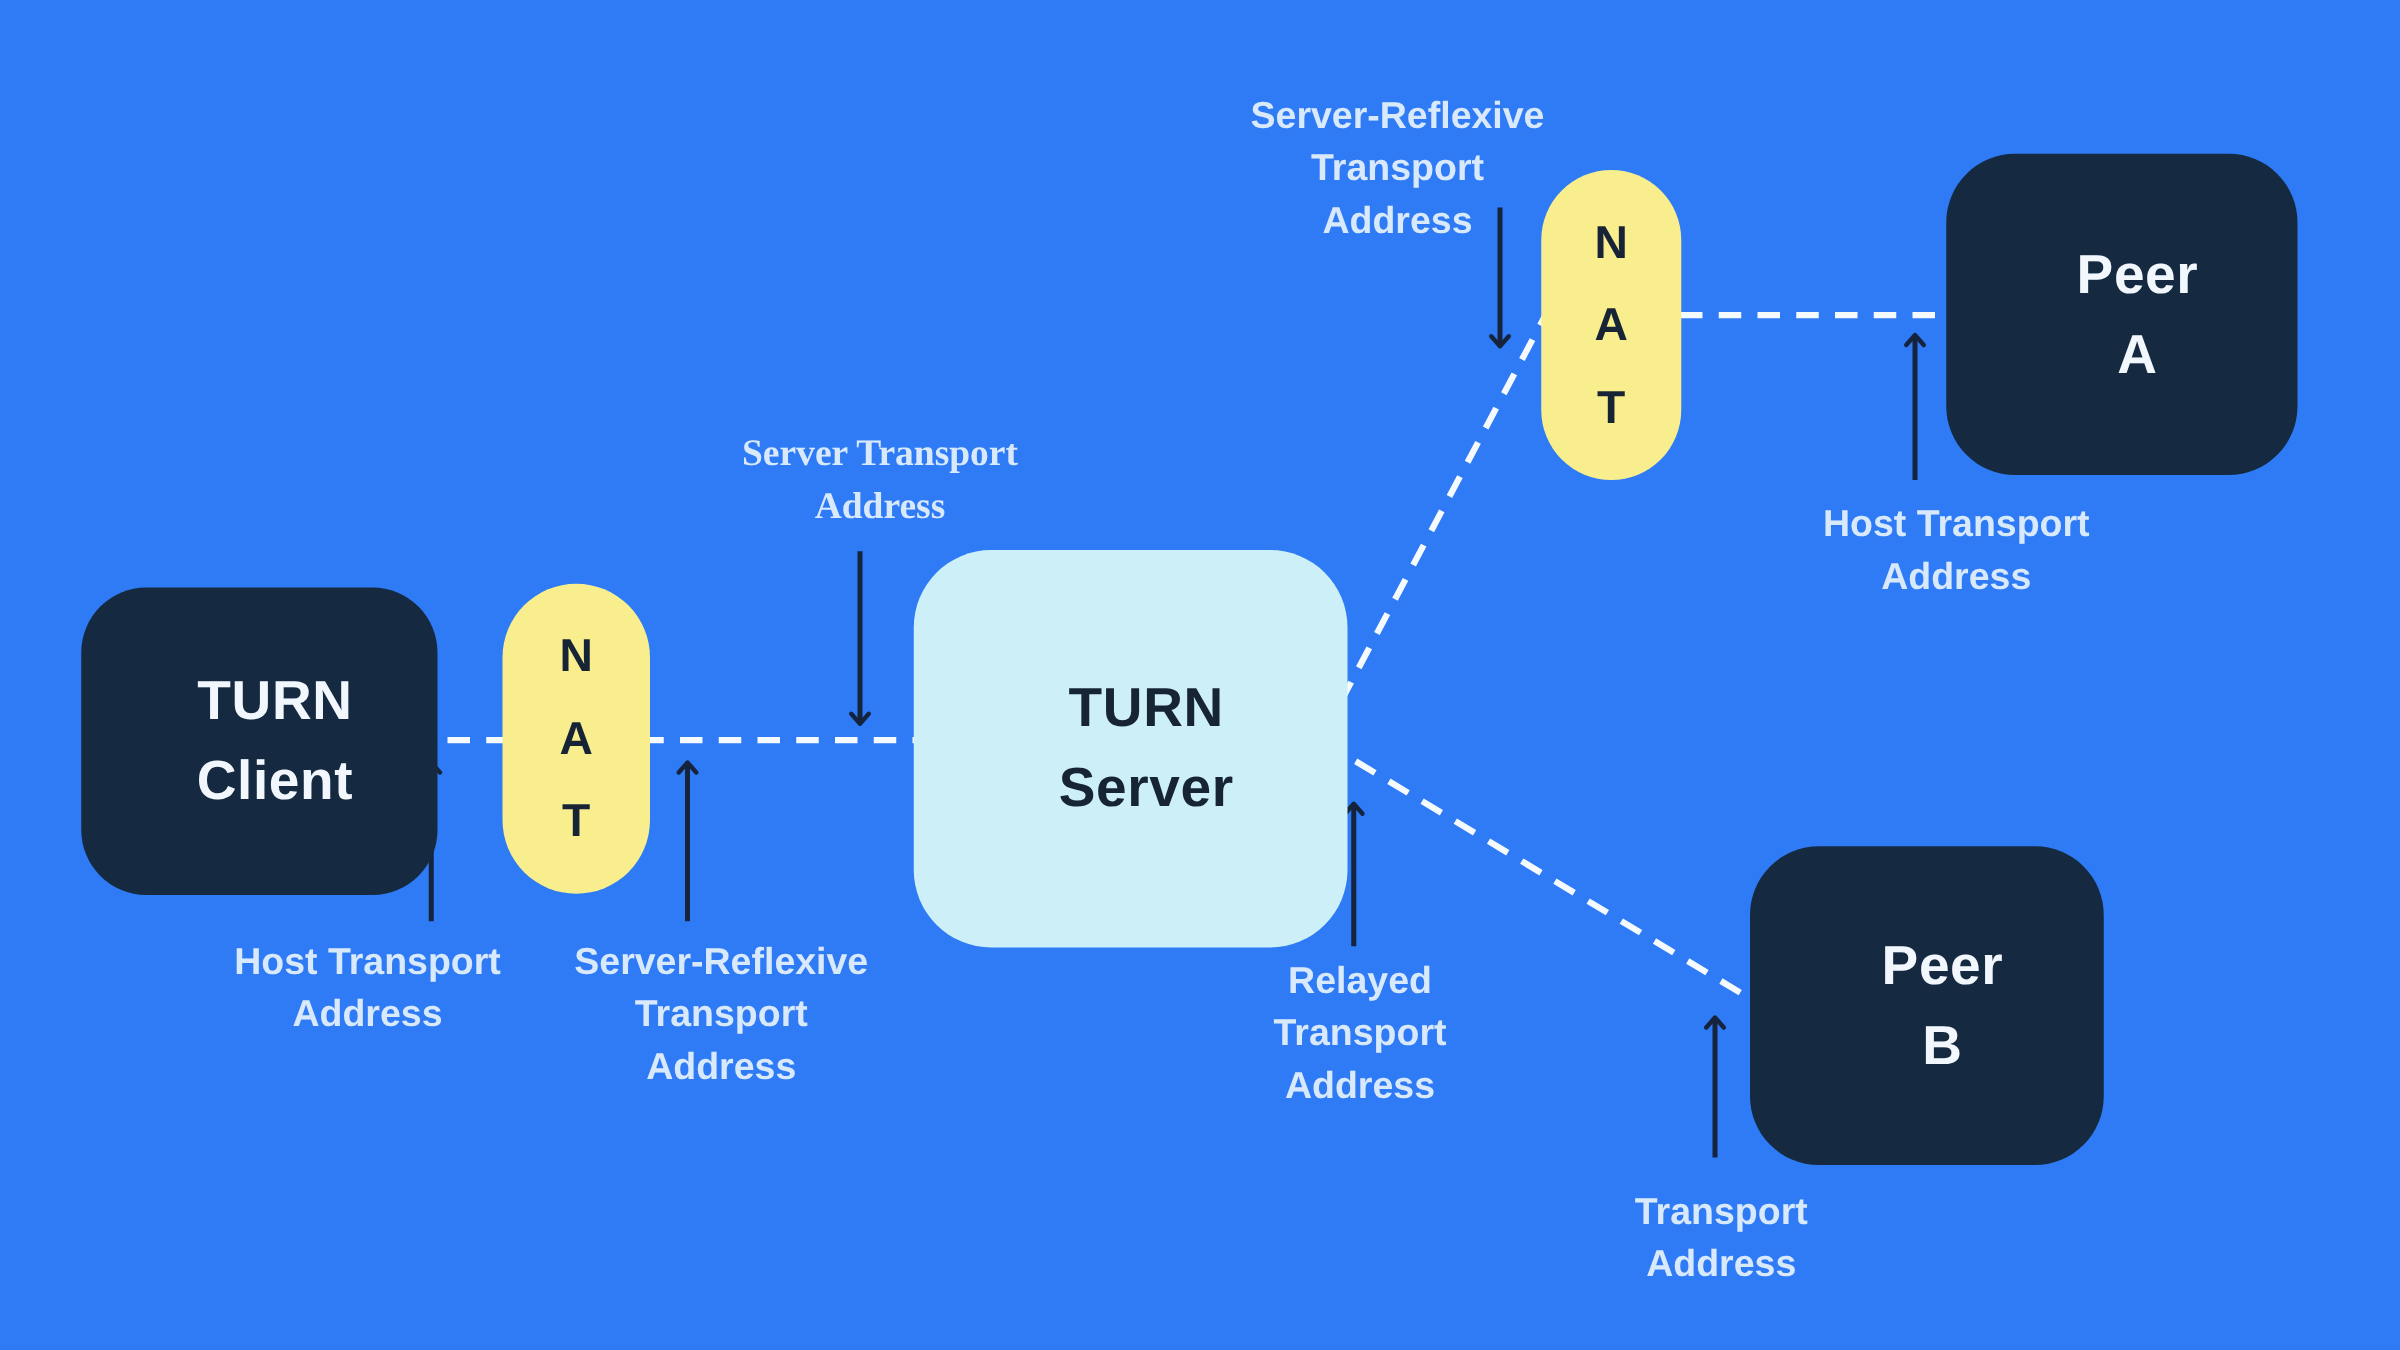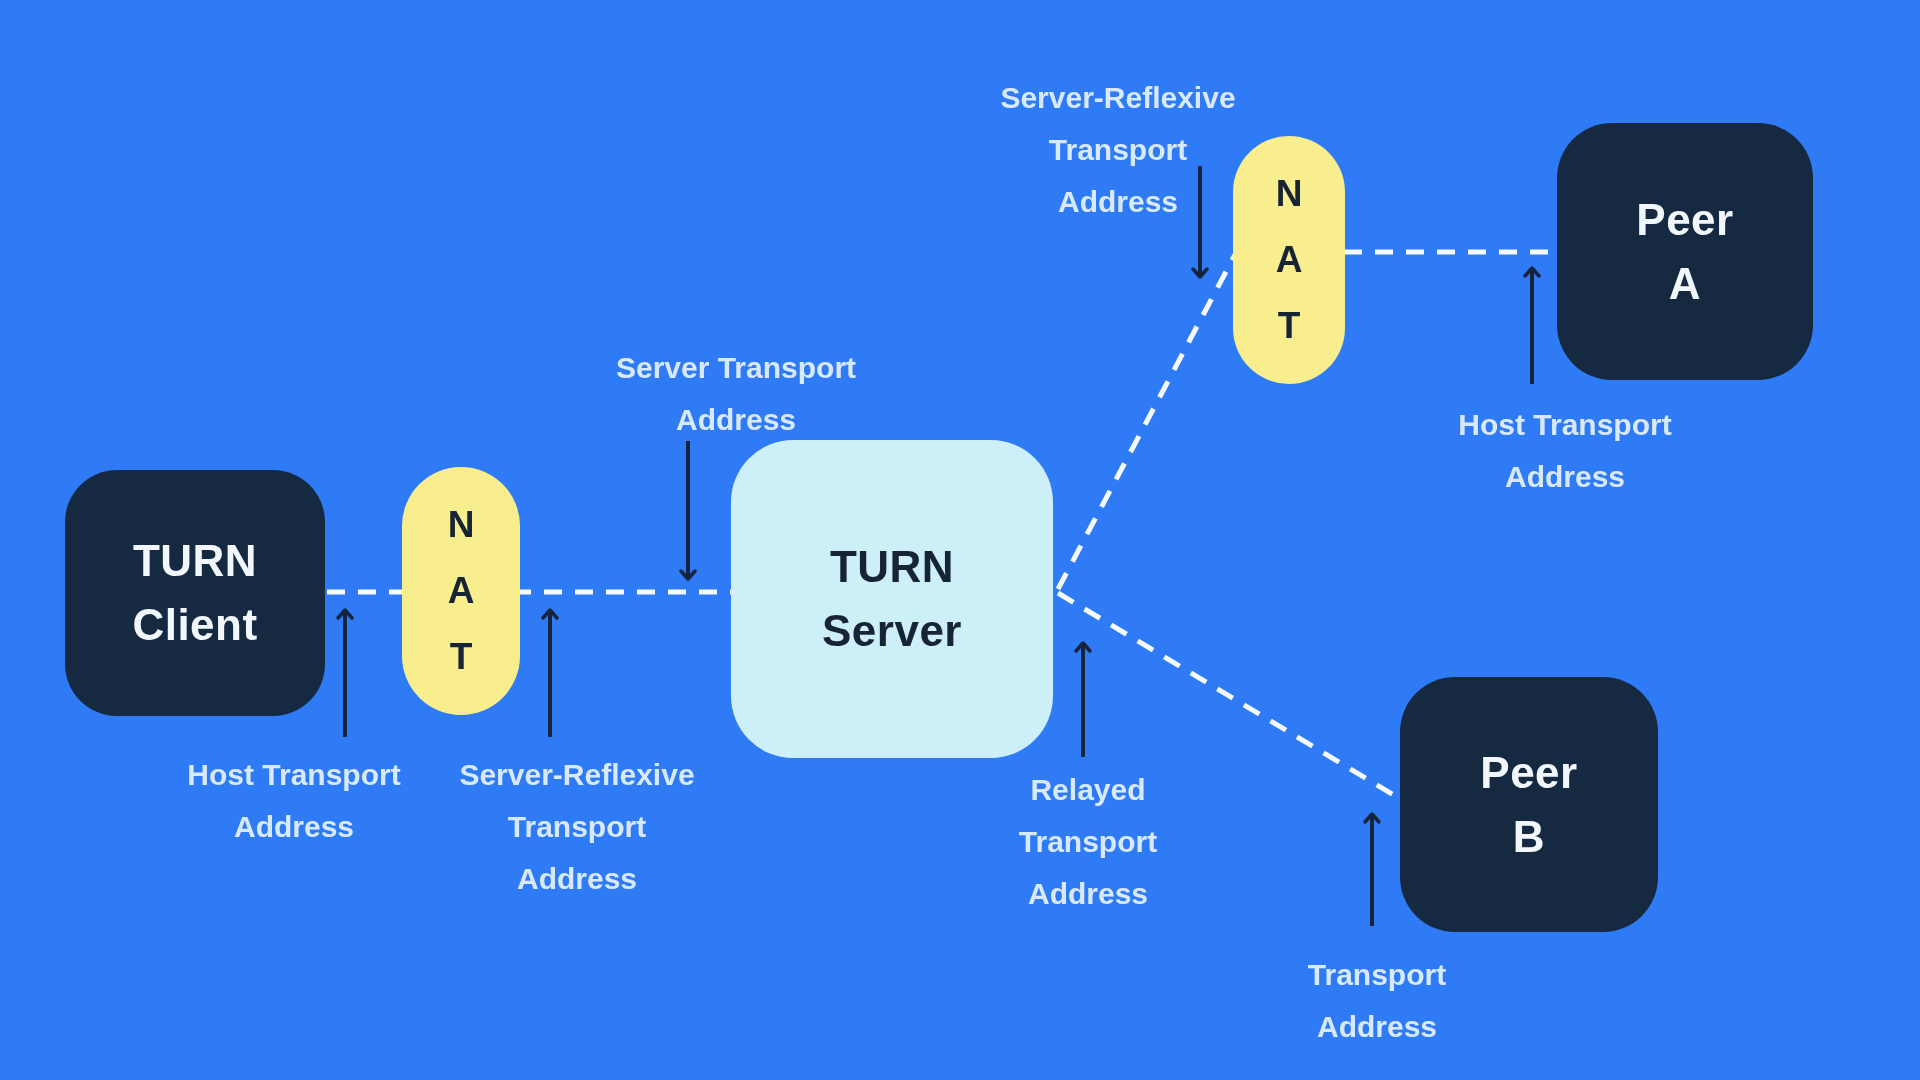--- a/index.html
+++ b/index.html
@@ -23,26 +23,26 @@
   .dashed{stroke:var(--dashed_line); stroke-width:5; stroke-dasharray:18 13; fill:none;}
   .arrowline{stroke:var(--arrow); stroke-width:4; fill:none; marker-end:url(#ah);}
   .ah{fill:none; stroke:var(--arrow); stroke-width:3.5; stroke-linecap:round; stroke-linejoin:round;}
   .node{
     position:absolute; display:flex; align-items:center; justify-content:center;
     text-align:center; white-space:pre-line; font-weight:700;
   }
   .node-dark{background:var(--node_dark); color:var(--node_light_text);}
   .node-yellow{background:var(--node_yellow); color:var(--node_dark_text);}
   .node-cyan{background:var(--node_cyan); color:var(--node_dark_text);}
-  .big{font-size:44px; line-height:64px; letter-spacing:0.5px;}
+  .big{font-size:44px; line-height:64px; letter-spacing:0.5px;padding-left:25px;}
   .nat{font-size:37px; line-height:66px;}
   .label{
     position:absolute; transform:translateX(-50%); text-align:center;
     white-space:pre-line; color:var(--label_text); font-weight:700;
-    font-size:30px; line-height:52px; width:480px;
+    font-size:30px; line-height:42px; width:480px;
   }
 </style>
 </head>
 <body>
 
 <div class="canvas">
 
   <svg class="links" viewBox="0 0 1920 1080">
     <defs>
       <marker id="ah" markerWidth="22" markerHeight="22" refX="11" refY="11" orient="auto-start-reverse" markerUnits="userSpaceOnUse">
@@ -84,21 +84,21 @@
   <div class="node node-dark big" style="left:1400px; top:677px; width:258px; height:255px; border-radius:55px;">Peer
 B</div>
 
   <div class="label" style="left:294px; top:749px;">Host Transport
 Address</div>
 
   <div class="label" style="left:577px; top:749px;">Server-Reflexive
 Transport
 Address</div>
 
-  <div class="label" style="left:736px; top:342px;">Server Transport
+  <div class="label" style="left:704px; top:342px;font-family:Liberation Serif, serif;">Server Transport
 Address</div>
 
   <div class="label" style="left:1088px; top:764px;">Relayed
 Transport
 Address</div>
 
   <div class="label" style="left:1118px; top:72px;">Server-Reflexive
 Transport
 Address</div>
 

